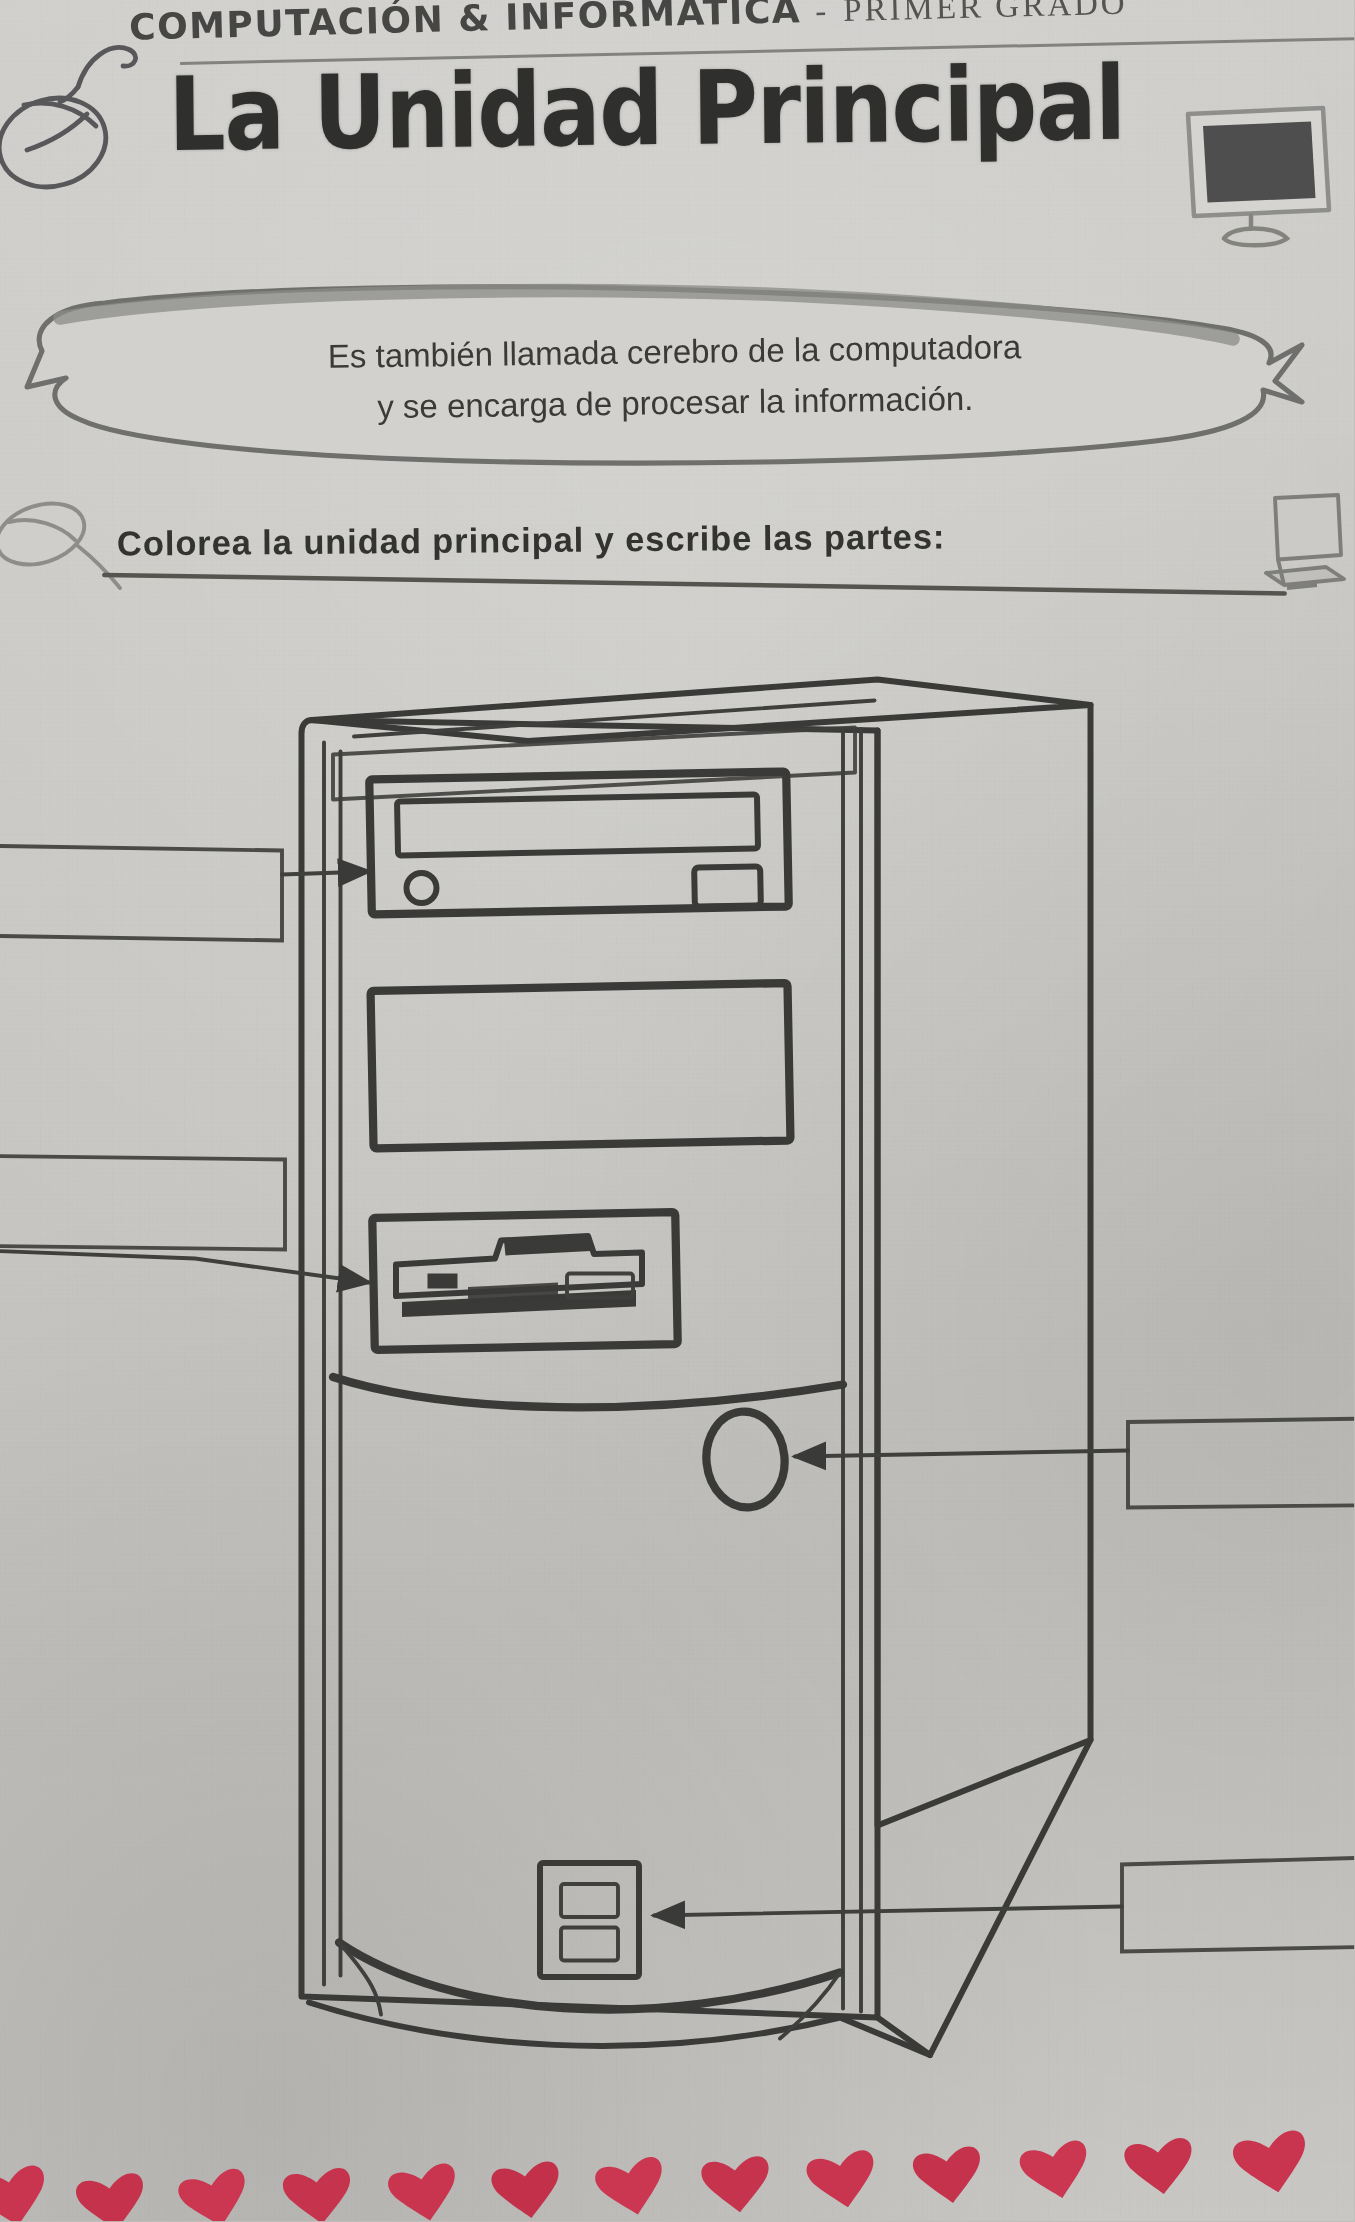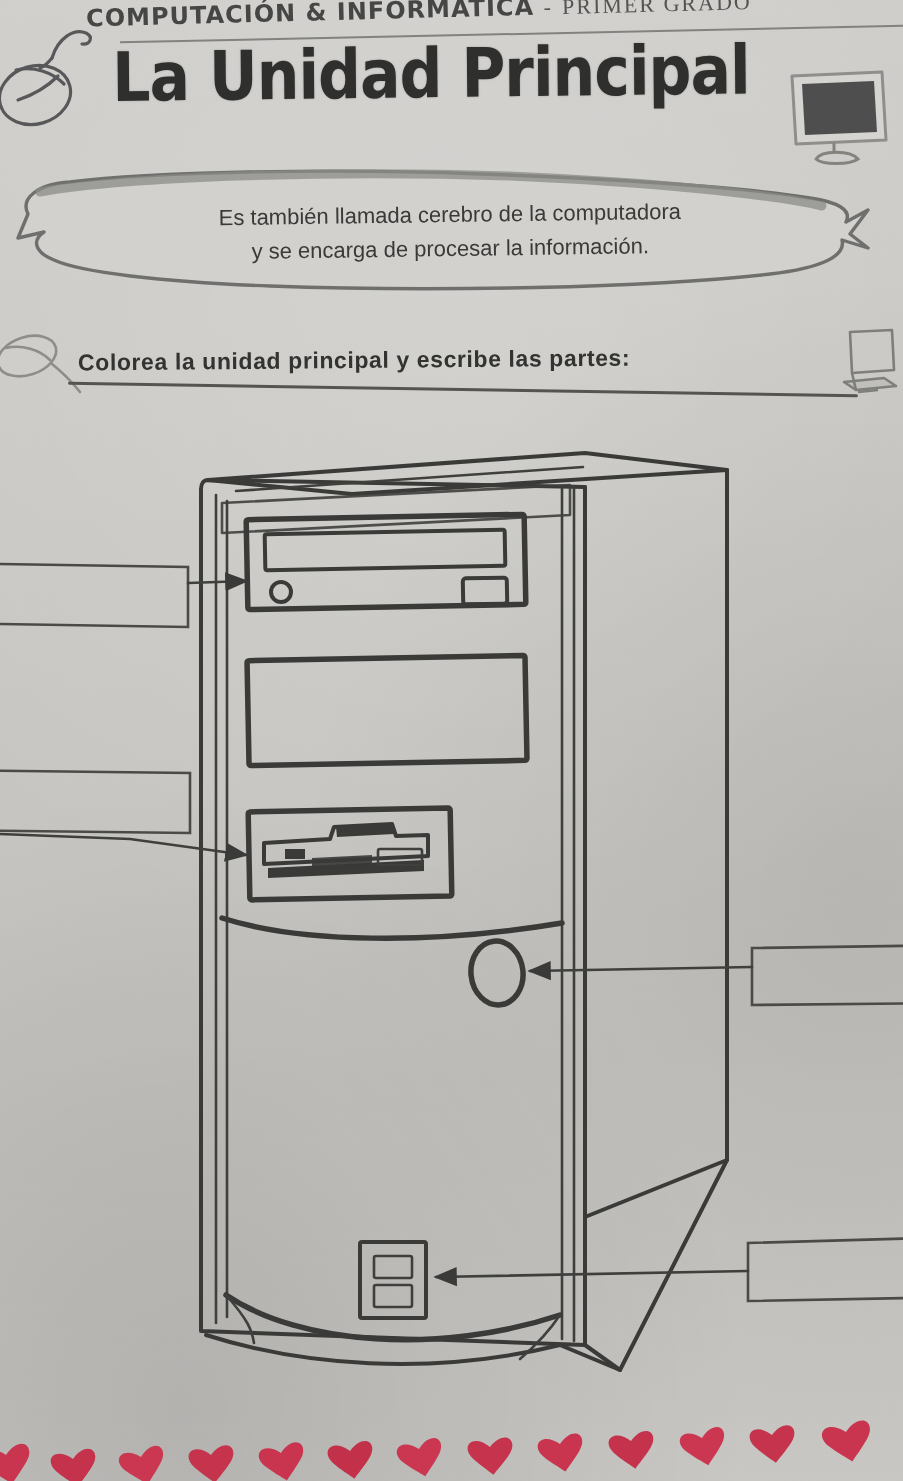--- a/index.html
+++ b/index.html
@@ -85,21 +85,21 @@
     white-space: nowrap;
   }
 
   
   .mouse-icon-top { position: absolute; left: -4px; top: 22px; }
   .monitor-icon-top { position: absolute; left: 782px; top: 64px; }
   .mini-mouse-icon { position: absolute; left: -6px; top: 330px; }
   .mini-pc-icon { position: absolute; left: 838px; top: 326px; }
 
   
-  .banner-wrap { position: absolute; left: 10px; top: 164px; width: 880px; height: 135px; }
+  .banner-wrap { position: absolute; left: 10px; top: 184px; width: 880px; height: 135px; }
   .banner-text {
     position: absolute;
     left: 120px;
     top: 34px;
     width: 640px;
     text-align: center;
     font-family: "Liberation Sans", sans-serif;
     font-size: 22px;
     line-height: 1.55;
     color: #3a3a39;

